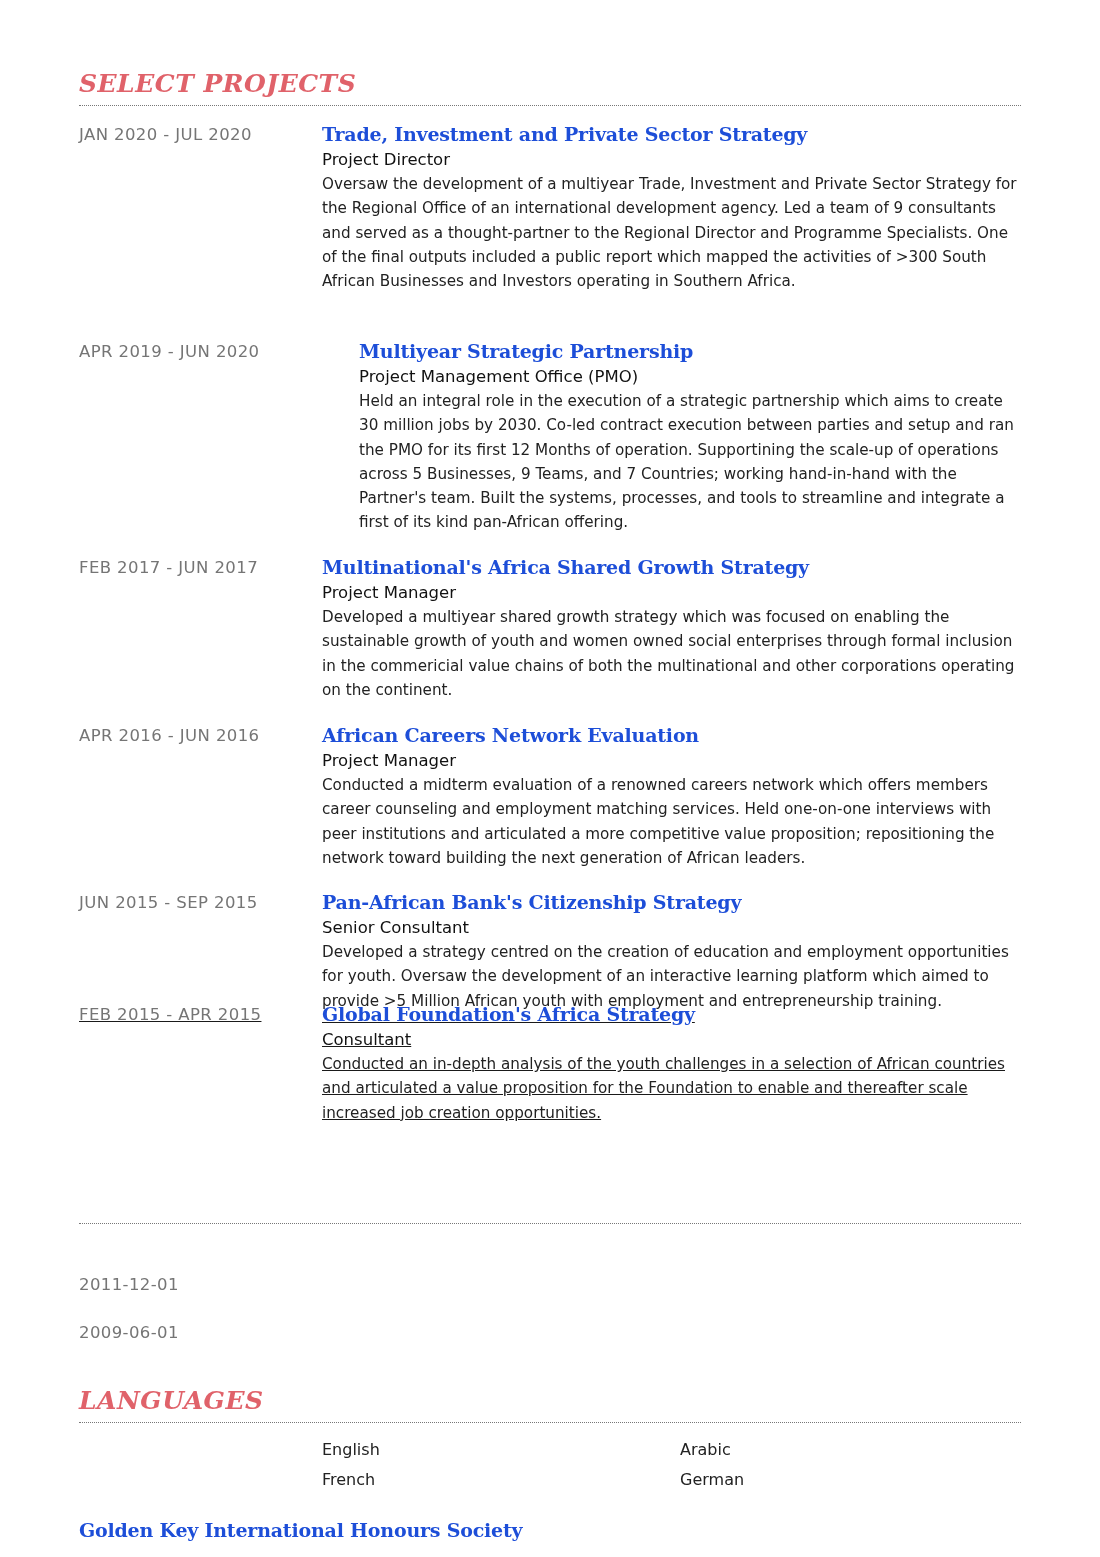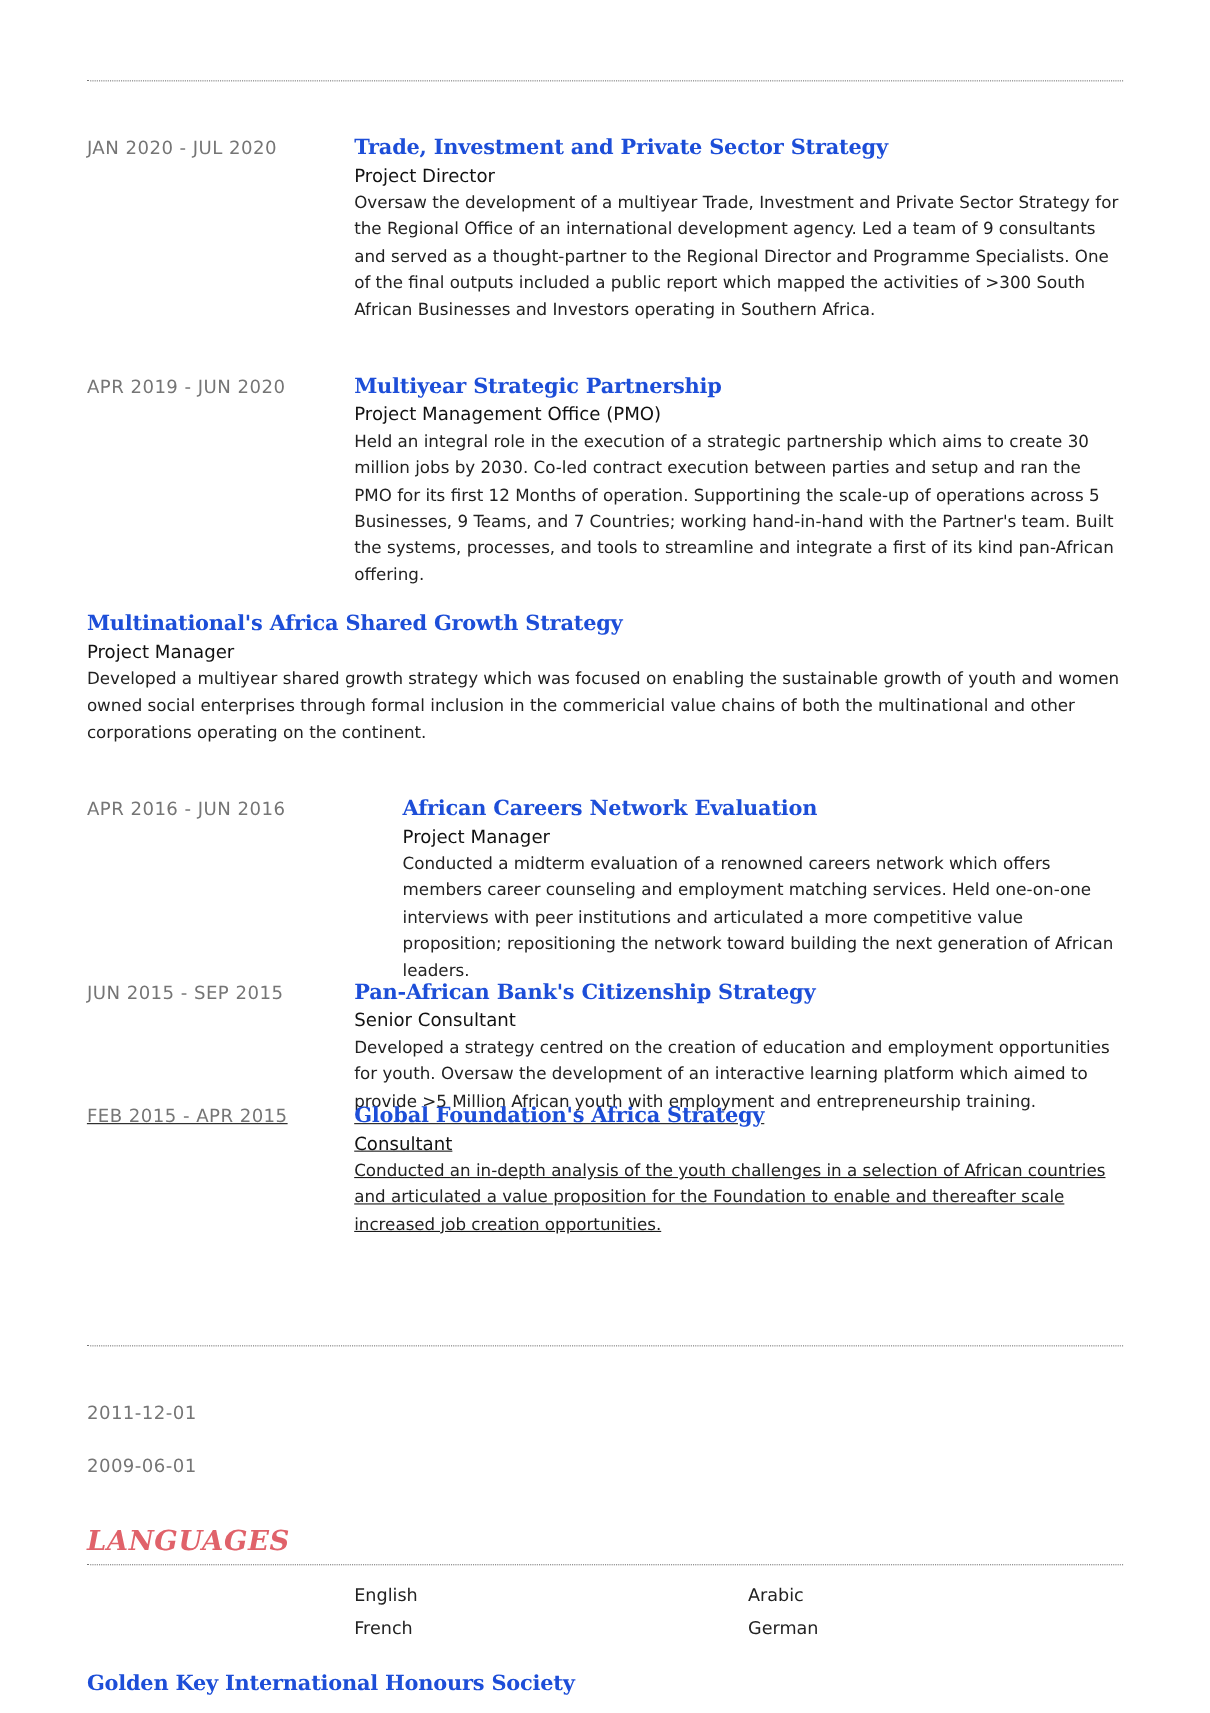--- a/index.html
+++ b/index.html
@@ -15,50 +15,52 @@
   .desc { font-size: 15.2px; line-height: 24.3px; color: #222; }
   .lang-grid { display: grid; grid-template-columns: 358px 300px; margin-left: 243px; row-gap: 4px; }
   .lang { font-size: 16px; line-height: 26px; color: #222; }
 </style>
 </head>
 <body>
 
 <div class="page">
 
   <div style="position:absolute; top:68px; left:0; width:942px;">
+    <h2 class="section-title">SELECT PROJECTS</h2>
     <div class="rule"></div>
   </div>
 
   <div class="entry" style="position:absolute; top:120px; left:0; width:942px;">
     <div class="date">JAN 2020 - JUL 2020</div>
     <div class="body-col">
       <div class="title">Trade, Investment and Private Sector Strategy</div>
       <div class="role">Project Director</div>
       <div class="desc">Oversaw the development of a multiyear Trade, Investment and Private Sector Strategy for the Regional Office of an international development agency. Led a team of 9 consultants and served as a thought-partner to the Regional Director and Programme Specialists. One of the final outputs included a public report which mapped the activities of &gt;300 South African Businesses and Investors operating in Southern Africa.</div>
     </div>
   </div>
 
-  <div class="entry" style="position:absolute; top:337px; left:0; width:942px;">
+  <div class="entry" style="position:absolute; top:337px; left:0; width:942px;gap:37px;">
     <div class="date">APR 2019 - JUN 2020</div>
     <div class="body-col">
       <div class="title">Multiyear Strategic Partnership</div>
       <div class="role">Project Management Office (PMO)</div>
       <div class="desc">Held an integral role in the execution of a strategic partnership which aims to create 30 million jobs by 2030. Co-led contract execution between parties and setup and ran the PMO for its first 12 Months of operation. Supportining the scale-up of operations across 5 Businesses, 9 Teams, and 7 Countries; working hand-in-hand with the Partner's team. Built the systems, processes, and tools to streamline and integrate a first of its kind pan-African offering.</div>
     </div>
   </div>
 
   <div class="entry" style="position:absolute; top:553px; left:0; width:942px;">
+    <div class="date">FEB 2017 - JUN 2017</div>
     <div class="body-col">
       <div class="title">Multinational's Africa Shared Growth Strategy</div>
       <div class="role">Project Manager</div>
       <div class="desc">Developed a multiyear shared growth strategy which was focused on enabling the sustainable growth of youth and women owned social enterprises through formal inclusion in the commericial value chains of both the multinational and other corporations operating on the continent.</div>
     </div>
   </div>
 
-  <div class="entry" style="position:absolute; top:721px; left:0; width:942px;gap:44px;">
+  <div class="entry" style="position:absolute; top:721px; left:0; width:942px;">
     <div class="date">APR 2016 - JUN 2016</div>
     <div class="body-col">
       <div class="title">African Careers Network Evaluation</div>
       <div class="role">Project Manager</div>
       <div class="desc">Conducted a midterm evaluation of a renowned careers network which offers members career counseling and employment matching services. Held one-on-one interviews with peer institutions and articulated a more competitive value proposition; repositioning the network toward building the next generation of African leaders.</div>
     </div>
   </div>
 
   <div class="entry" style="position:absolute; top:888px; left:0; width:942px;">
     <div class="date">JUN 2015 - SEP 2015</div>

